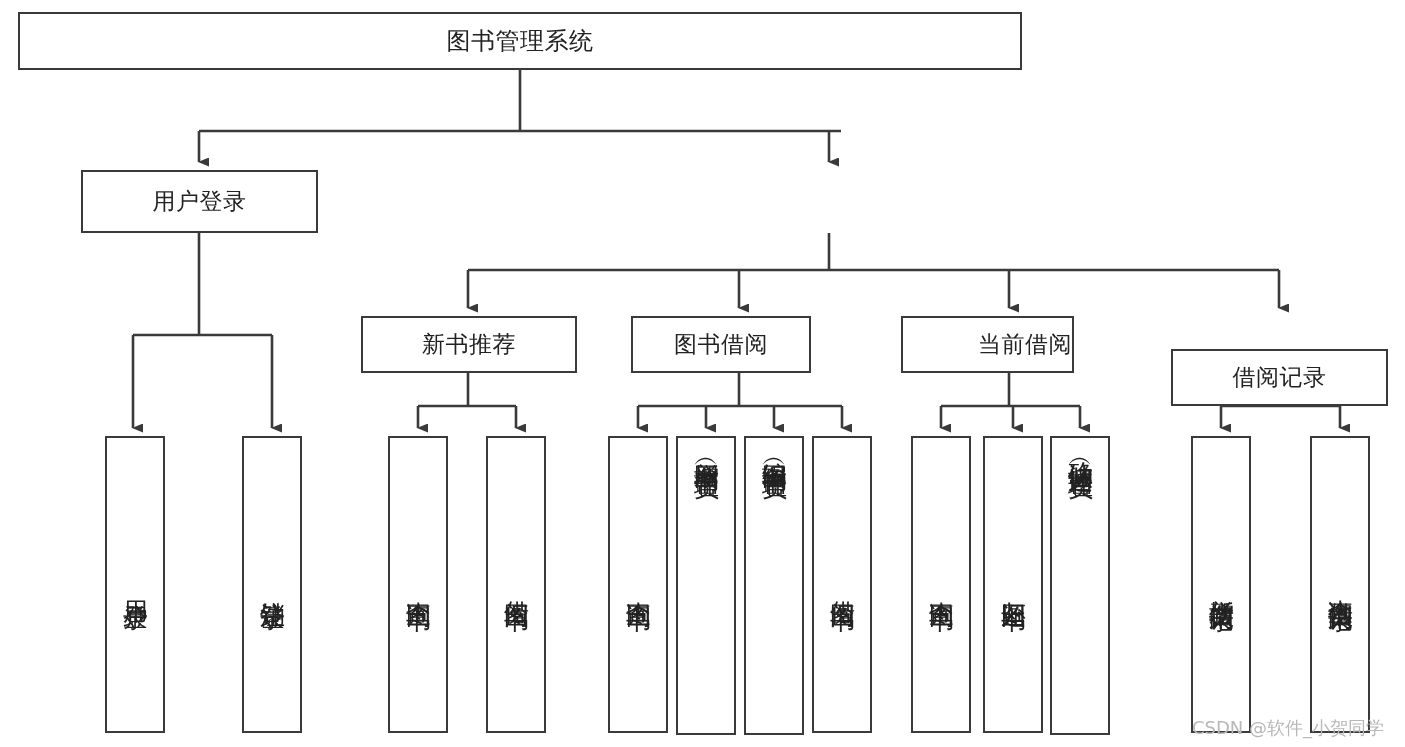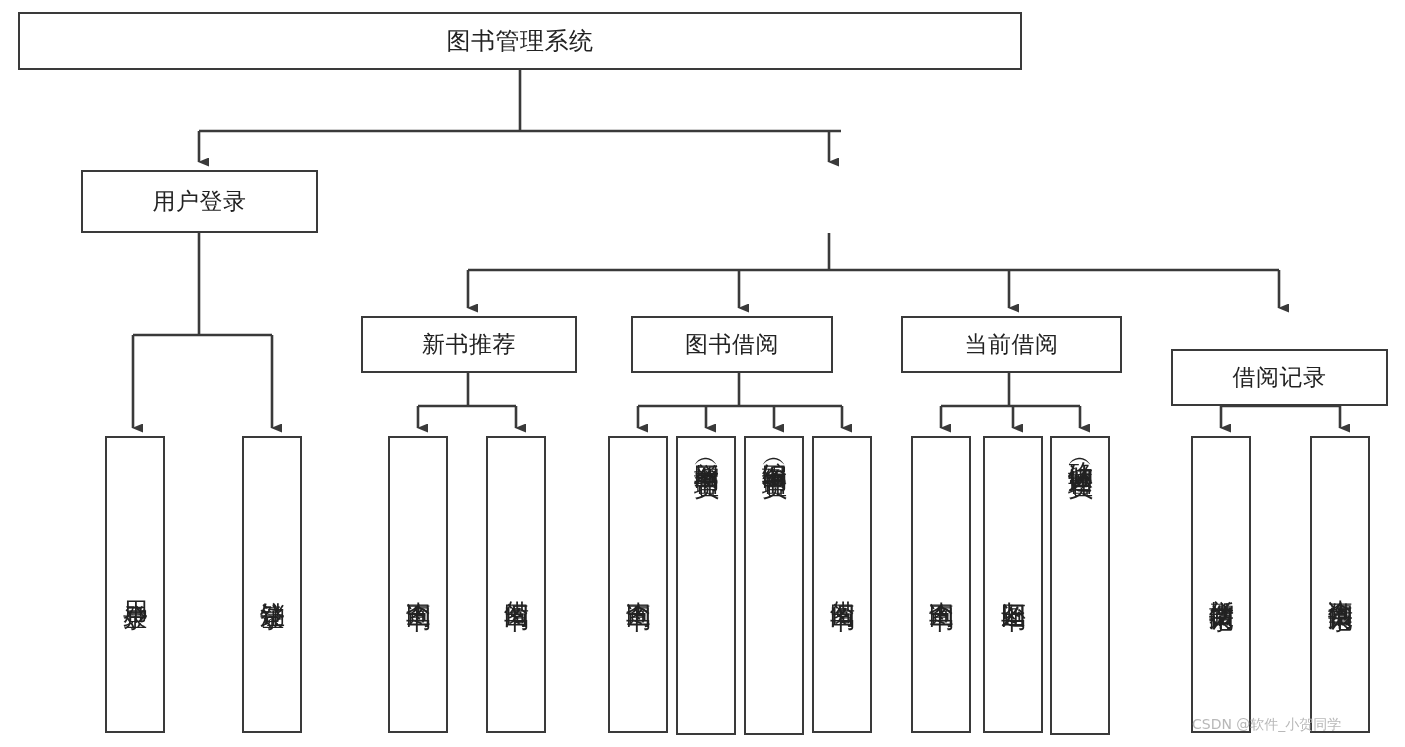--- a/index.html
+++ b/index.html
@@ -64,21 +64,21 @@
     letter-spacing: 2px;
     white-space: nowrap;
   }
   .node.vert.centered {
     align-items: center;
     padding-top: 0;
   }
   .watermark {
     position: absolute;
     color: #b8b8b8;
-    font-size: 14px;
+    font-size: 18px;
     white-space: nowrap;
     pointer-events: none;
     font-family: "DejaVu Sans", "Liberation Sans", sans-serif;
   }
 </style>
 </head>
 <body>
 
 <div id="diagram-root">
 
@@ -136,24 +136,24 @@
     <span class="node-label">图书管理系统</span>
   </div>
 
   <div class="node horiz" style="left: 81px; top: 170px; width: 237px; height: 63px;">
     <span class="node-label">用户登录</span>
   </div>
 
   <div class="node horiz" style="left: 361px; top: 316px; width: 216px; height: 57px; align-items: center;">
     <span class="node-label">新书推荐</span>
   </div>
-  <div class="node horiz" style="left: 631px; top: 316px; width: 202px; height: 57px;">
+  <div class="node horiz" style="left: 631px; top: 316px; width: 180px; height: 57px;">
     <span class="node-label">图书借阅</span>
   </div>
-  <div class="node horiz" style="left: 901px; top: 316px; width: 221px; height: 57px;">
+  <div class="node horiz" style="left: 901px; top: 316px; width: 173px; height: 57px; justify-content: flex-end;">
     <span class="node-label">当前借阅</span>
   </div>
   <div class="node horiz" style="left: 1171px; top: 316px; width: 217px; height: 57px; margin-top: 33px;">
     <span class="node-label">借阅记录</span>
   </div>
 
   <div class="node vert centered" style="left: 105px; top: 436px; width: 60px; height: 297px;">
     <span class="node-label">用户登录</span>
   </div>
   <div class="node vert centered" style="left: 242px; top: 436px; width: 60px; height: 297px;">

